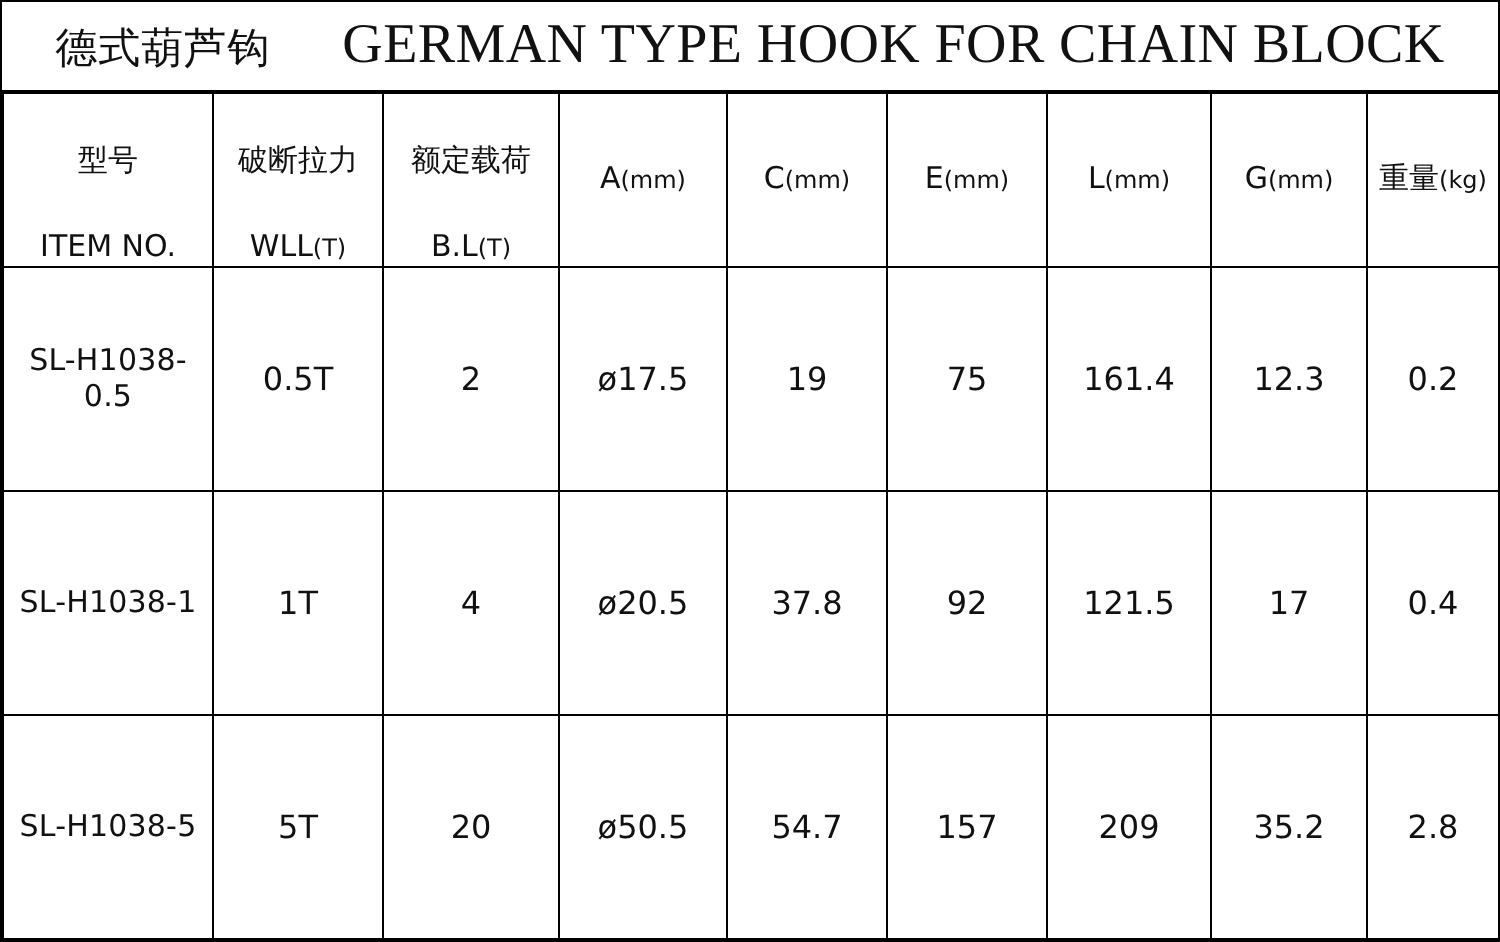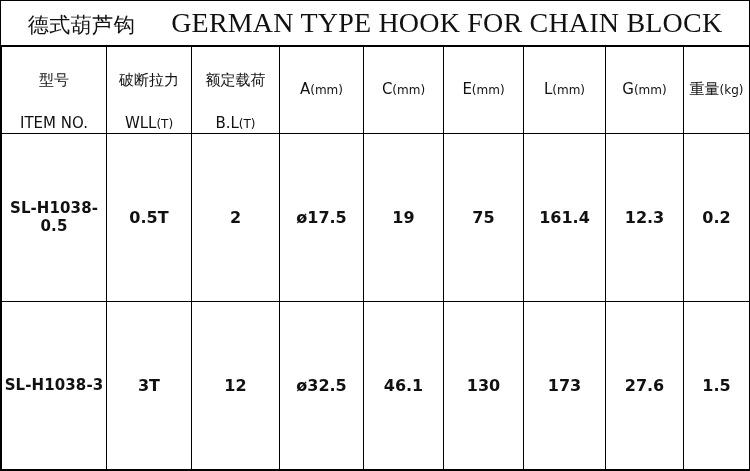--- a/index.html
+++ b/index.html
@@ -71,21 +71,20 @@
     display: block;
     margin-top: 24px;
   }
   thead th .unit {
     font-size: 12px;
   }
   tbody td {
     height: 60px;
     font-size: 16px;
     font-family: "DejaVu Sans", sans-serif;
-    font-weight: bold;
   }
   tbody td.item {
     font-size: 15px;
     letter-spacing: 0.1px;
   }
   
   col.c0 { width: 105px; }
   col.c1 { width: 85px; }
   col.c2 { width: 88px; }
   col.c3 { width: 84px; }
@@ -159,26 +158,37 @@
         <td>0.5T</td>
         <td>2</td>
         <td>ø17.5</td>
         <td>19</td>
         <td>75</td>
         <td>161.4</td>
         <td>12.3</td>
         <td>0.2</td>
       </tr>
       <tr>
-        <td class="item">SL-H1038-3</td>
-        <td>3T</td>
-        <td>12</td>
-        <td>ø32.5</td>
-        <td>46.1</td>
-        <td>130</td>
-        <td>173</td>
-        <td>27.6</td>
-        <td>1.5</td>
+        <td class="item">SL-H1038-1</td>
+        <td>1T</td>
+        <td>4</td>
+        <td>ø20.5</td>
+        <td>37.8</td>
+        <td>92</td>
+        <td>121.5</td>
+        <td>17</td>
+        <td>0.4</td>
+      </tr>
+      <tr>
+        <td class="item">SL-H1038-5</td>
+        <td>5T</td>
+        <td>20</td>
+        <td>ø50.5</td>
+        <td>54.7</td>
+        <td>157</td>
+        <td>209</td>
+        <td>35.2</td>
+        <td>2.8</td>
       </tr>
     </tbody>
   </table>
 
 </div>
 
 </body></html>

